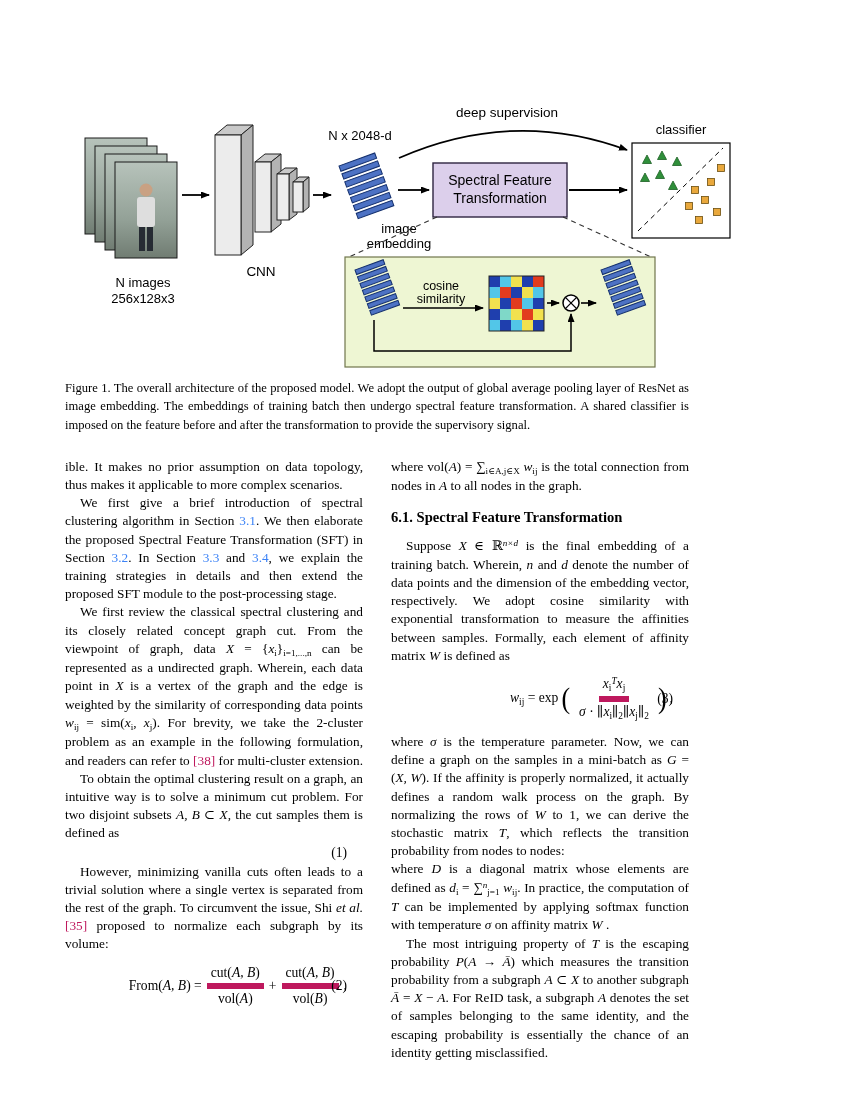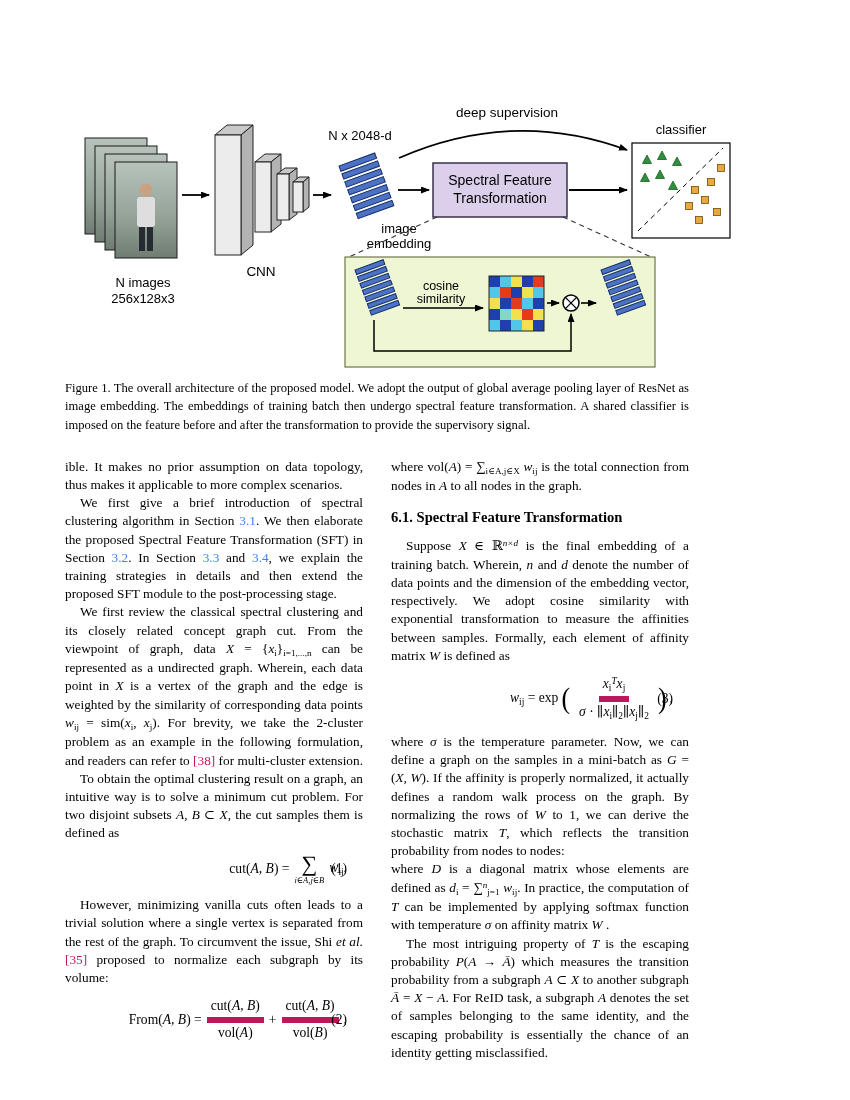--- a/index.html
+++ b/index.html
@@ -227,28 +227,20 @@
   <p class="caption">Figure 1. The overall architecture of the proposed model. We adopt the output of global average pooling layer of ResNet as image embedding. The embeddings of training batch then undergo spectral feature transformation. A shared classifier is imposed on the feature before and after the transformation to provide the supervisory signal.</p>
 
   <div class="columns">
     <div class="col">
       <p class="para"><span class="seg-plain">ible. It makes no prior assumption on data topology, thus makes it applicable to more complex scenarios.</span></p>
       <p class="para indent"><span class="seg-plain">We first give a brief introduction of spectral clustering algorithm in Section </span><span class="seg-ref">3.1</span><span class="seg-plain">. We then elaborate the proposed Spectral Feature Transformation (SFT) in Section </span><span class="seg-ref">3.2</span><span class="seg-plain">. In Section </span><span class="seg-ref">3.3</span><span class="seg-plain"> and </span><span class="seg-ref">3.4</span><span class="seg-plain">, we explain the training strategies in details and then extend the proposed SFT module to the post-processing stage.</span></p>
       <p class="para indent"><span class="seg-plain">We first review the classical spectral clustering and its closely related concept graph cut. From the viewpoint of graph, data </span><span class="seg-m">X</span><span class="seg-plain"> = {</span><span class="seg-m">x</span><span class="seg-msub">i</span><span class="seg-plain">}</span><span class="seg-msub">i=1,...,n</span><span class="seg-plain"> can be represented as a undirected graph. Wherein, each data point in </span><span class="seg-m">X</span><span class="seg-plain"> is a vertex of the graph and the edge is weighted by the similarity of corresponding data points </span><span class="seg-m">w</span><span class="seg-msub">ij</span><span class="seg-plain"> = sim(</span><span class="seg-m">x</span><span class="seg-msub">i</span><span class="seg-plain">, </span><span class="seg-m">x</span><span class="seg-msub">j</span><span class="seg-plain">). For brevity, we take the 2-cluster problem as an example in the following formulation, and readers can refer to </span><span class="seg-cite">[38]</span><span class="seg-plain"> for multi-cluster extension.</span></p>
       <p class="para indent"><span class="seg-plain">To obtain the optimal clustering result on a graph, an intuitive way is to solve a minimum cut problem. For two disjoint subsets </span><span class="seg-m">A, B</span><span class="seg-plain"> ⊂ </span><span class="seg-m">X</span><span class="seg-plain">, the cut samples them is defined as</span></p>
 
       <div class="eq">
-        <span class="eqbody">
-          <span><span class="seg-plain">cut(</span><span class="seg-m">A, B</span><span class="seg-plain">) = </span></span>
-          <span class="sumwrap">
-            <span class="bigsum">∑</span>
-            <span class="sumlimits">i∈A,j∈B</span>
-          </span>
-          <span><span class="seg-m">w</span><span class="seg-msub">ij</span><span class="seg-plain">.</span></span>
-        </span>
         <span class="eqno">(1)</span>
       </div>
 
       <p class="para indent"><span class="seg-plain">However, minimizing vanilla cuts often leads to a trivial solution where a single vertex is separated from the rest of the graph. To circumvent the issue, Shi </span><span class="seg-i">et al.</span><span class="seg-plain"> </span><span class="seg-cite">[35]</span><span class="seg-plain"> proposed to normalize each subgraph by its volume:</span></p>
 
       <div class="eq">
         <span class="eqbody">
           <span><span class="seg-plain">From(</span><span class="seg-m">A, B</span><span class="seg-plain">) = </span></span>
           <span class="frac">
             <span class="fn"><span class="seg-plain">cut(</span><span class="seg-m">A, B</span><span class="seg-plain">)</span></span>

